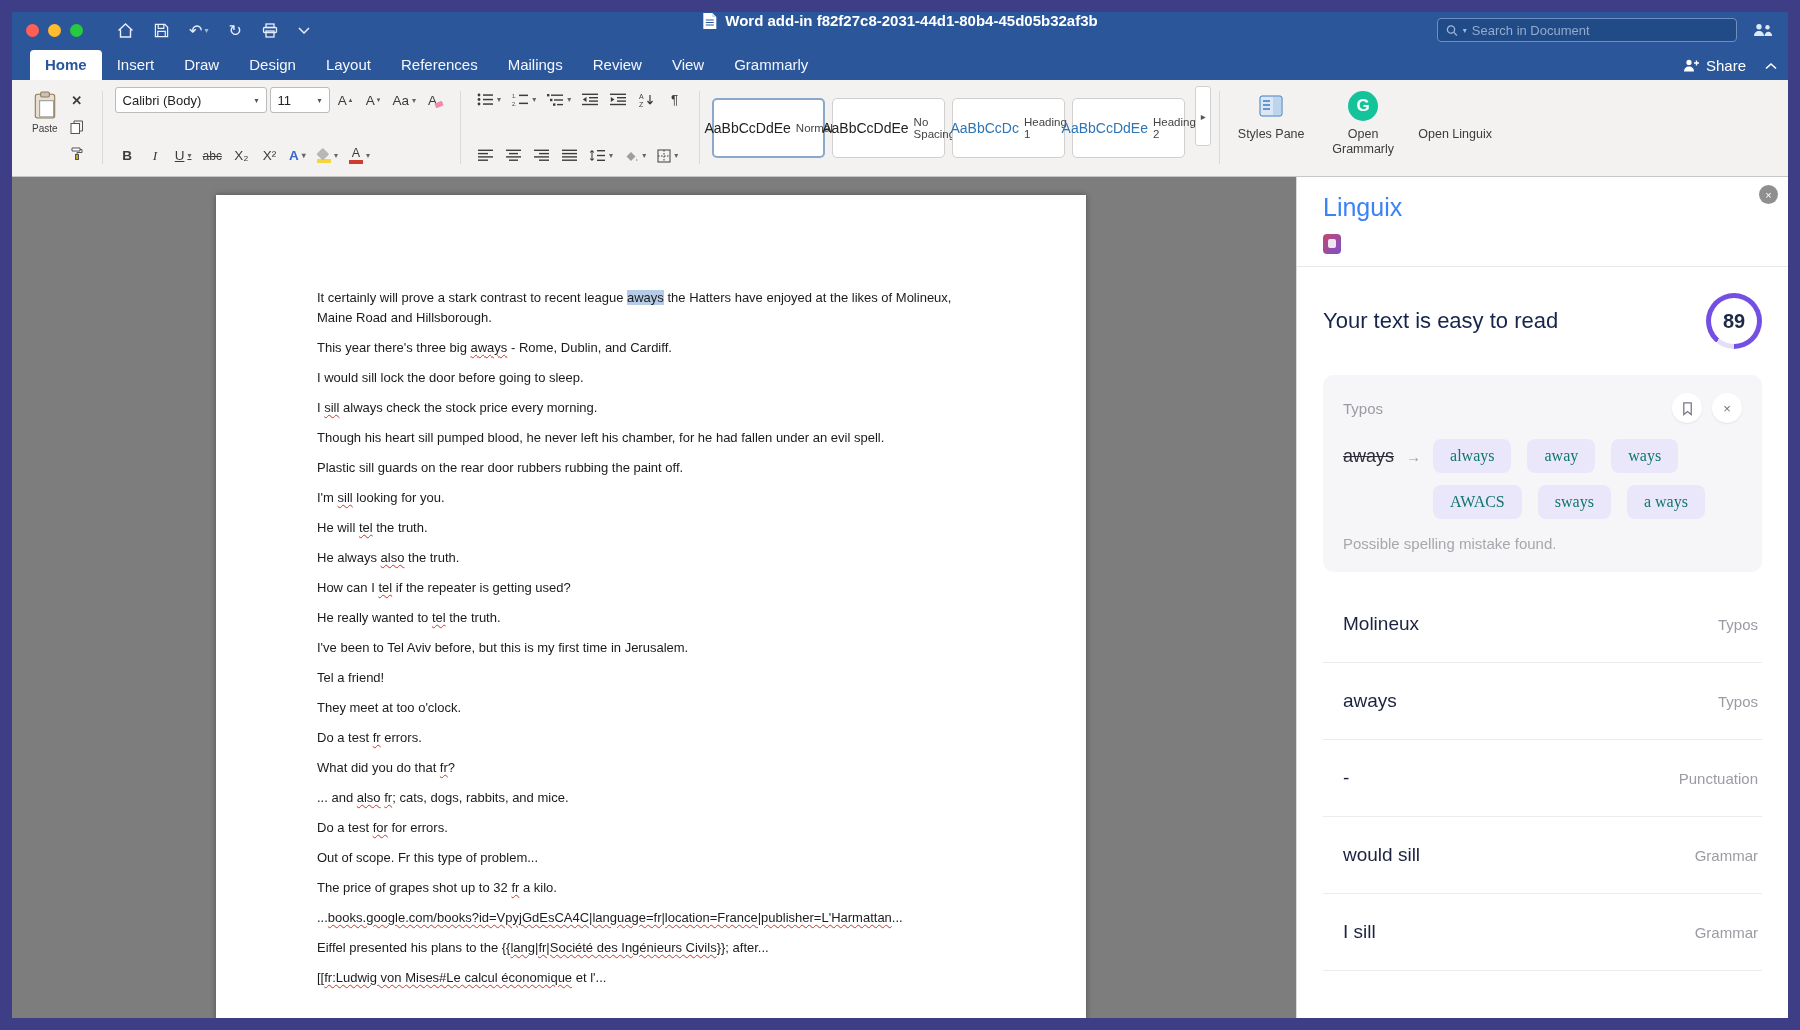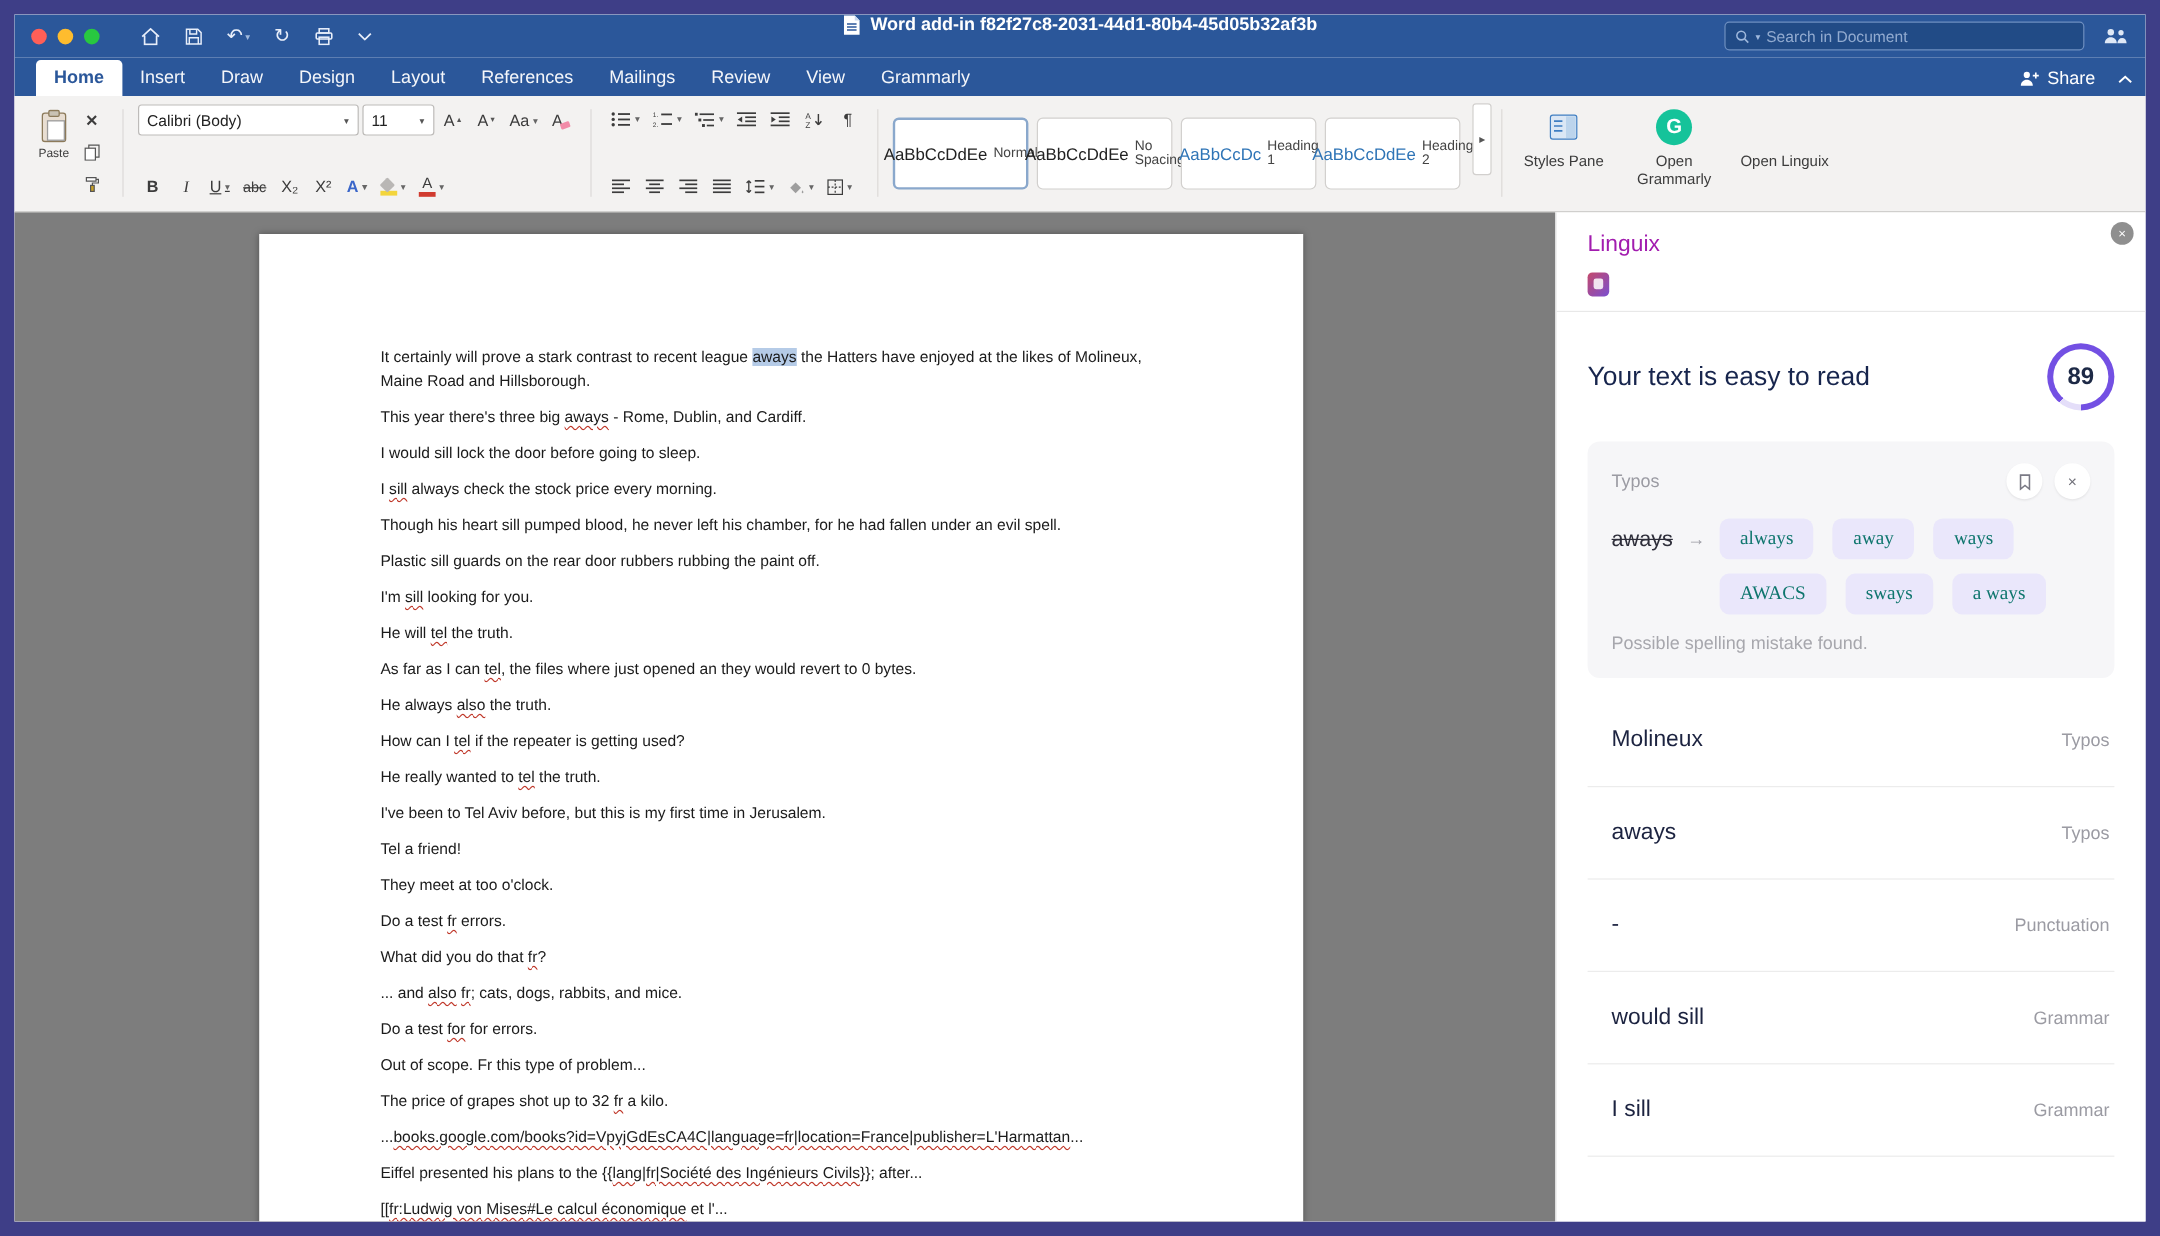--- a/index.html
+++ b/index.html
@@ -70,21 +70,21 @@
   .docarea{flex:1;background:#7d7d7d;position:relative;overflow:hidden;}
   .page{position:absolute;left:204px;top:18px;width:870px;bottom:-60px;background:#fff;padding:93px 100px 0 101px;box-shadow:0 0 6px rgba(0,0,0,.35);}
   .page p{font-size:13px;line-height:20px;margin-bottom:10px;color:#1b1b1b;}
   .misspell{text-decoration:underline;text-decoration-style:wavy;text-decoration-color:#c0392b;text-decoration-thickness:1px;text-underline-offset:2px;}
   .selword{background:#b5cbe7;}
 
   
   .linguix{width:492px;flex:0 0 auto;background:#fff;border-left:1px solid #d9d9d9;position:relative;display:flex;flex-direction:column;overflow:hidden;}
   .lx-close{position:absolute;top:8px;right:10px;width:19px;height:19px;border-radius:50%;background:#8f8f8f;color:#fff;border:none;font-size:11px;display:flex;align-items:center;justify-content:center;}
   .lx-head{padding:16px 26px 12px;border-bottom:1px solid #e8e8e8;}
-  .lx-title{font-size:19px;color:#a21caf;}
+  .lx-title{font-size:25px;color:#3b82f6;}
   .lx-logo{width:18px;height:20px;border-radius:4px;background:linear-gradient(135deg,#c4496b,#7a4fd0);margin-top:12px;position:relative;}
   .lx-logo::after{content:"";position:absolute;inset:5px 5px 6px;background:rgba(255,255,255,.85);border-radius:2px;}
   .lx-body{flex:1;padding:26px 26px 0;overflow:hidden;}
   .lx-read{display:flex;align-items:center;justify-content:space-between;margin-bottom:26px;}
   .lx-read-text{font-size:22px;color:#17254d;}
   .lx-score{width:56px;height:56px;border-radius:50%;background:conic-gradient(from 220deg,#7350e3 0 89%,#e4def9 0);display:flex;align-items:center;justify-content:center;position:relative;flex:0 0 auto;}
   .lx-score::before{content:"";position:absolute;inset:5px;background:#fff;border-radius:50%;}
   .lx-score span{position:relative;font-size:20px;font-weight:bold;color:#1d2946;}
   .lx-card{background:#f6f6f8;border-radius:10px;padding:18px 20px 20px;}
   .lx-card-head{display:flex;align-items:center;justify-content:space-between;}
@@ -238,21 +238,21 @@
                 </svg>
           </button>
         </div>
       </div>
     </div>
 
     <div class="rsep"></div>
 
     <div class="rgroup">
       <div class="rrow">
-        <div class="combo" style="width:184px">
+        <div class="combo" style="width:152px">
           <span>Calibri (Body)</span>
           <span class="caret">▾</span>
         </div>
         <div class="combo" style="width:60px">
           <span>11</span>
           <span class="caret">▾</span>
         </div>
         <button class="rbtn">
               <span>A</span>
               <span class="supcaret">▴</span>
@@ -491,21 +491,20 @@
       <div class="page">
         <div>
               <p><span>It certainly will prove a stark contrast to recent league </span><span class="selword">aways</span><span> the Hatters have enjoyed at the likes of Molineux, Maine Road and Hillsborough.</span></p>
               <p><span>This year there's three big </span><span class="misspell">aways</span><span> - Rome, Dublin, and Cardiff.</span></p>
               <p><span>I would sill lock the door before going to sleep.</span></p>
               <p><span>I </span><span class="misspell">sill</span><span> always check the stock price every morning.</span></p>
               <p><span>Though his heart sill pumped blood, he never left his chamber, for he had fallen under an evil spell.</span></p>
               <p><span>Plastic sill guards on the rear door rubbers rubbing the paint off.</span></p>
               <p><span>I'm </span><span class="misspell">sill</span><span> looking for you.</span></p>
               <p><span>He will </span><span class="misspell">tel</span><span> the truth.</span></p>
-              <p><span>As far as I can </span><span class="misspell">tel</span><span>, the files where just opened an they would revert to 0 bytes.</span></p>
               <p><span>He always </span><span class="misspell">also</span><span> the truth.</span></p>
               <p><span>How can I </span><span class="misspell">tel</span><span> if the repeater is getting used?</span></p>
               <p><span>He really wanted to </span><span class="misspell">tel</span><span> the truth.</span></p>
               <p><span>I've been to Tel Aviv before, but this is my first time in Jerusalem.</span></p>
               <p><span>Tel a friend!</span></p>
               <p><span>They meet at too o'clock.</span></p>
               <p><span>Do a test </span><span class="misspell">fr</span><span> errors.</span></p>
               <p><span>What did you do that </span><span class="misspell">fr</span><span>?</span></p>
               <p><span>... and </span><span class="misspell">also</span><span> </span><span class="misspell">fr</span><span>; cats, dogs, rabbits, and mice.</span></p>
               <p><span>Do a test </span><span class="misspell">for</span><span> for errors.</span></p>

